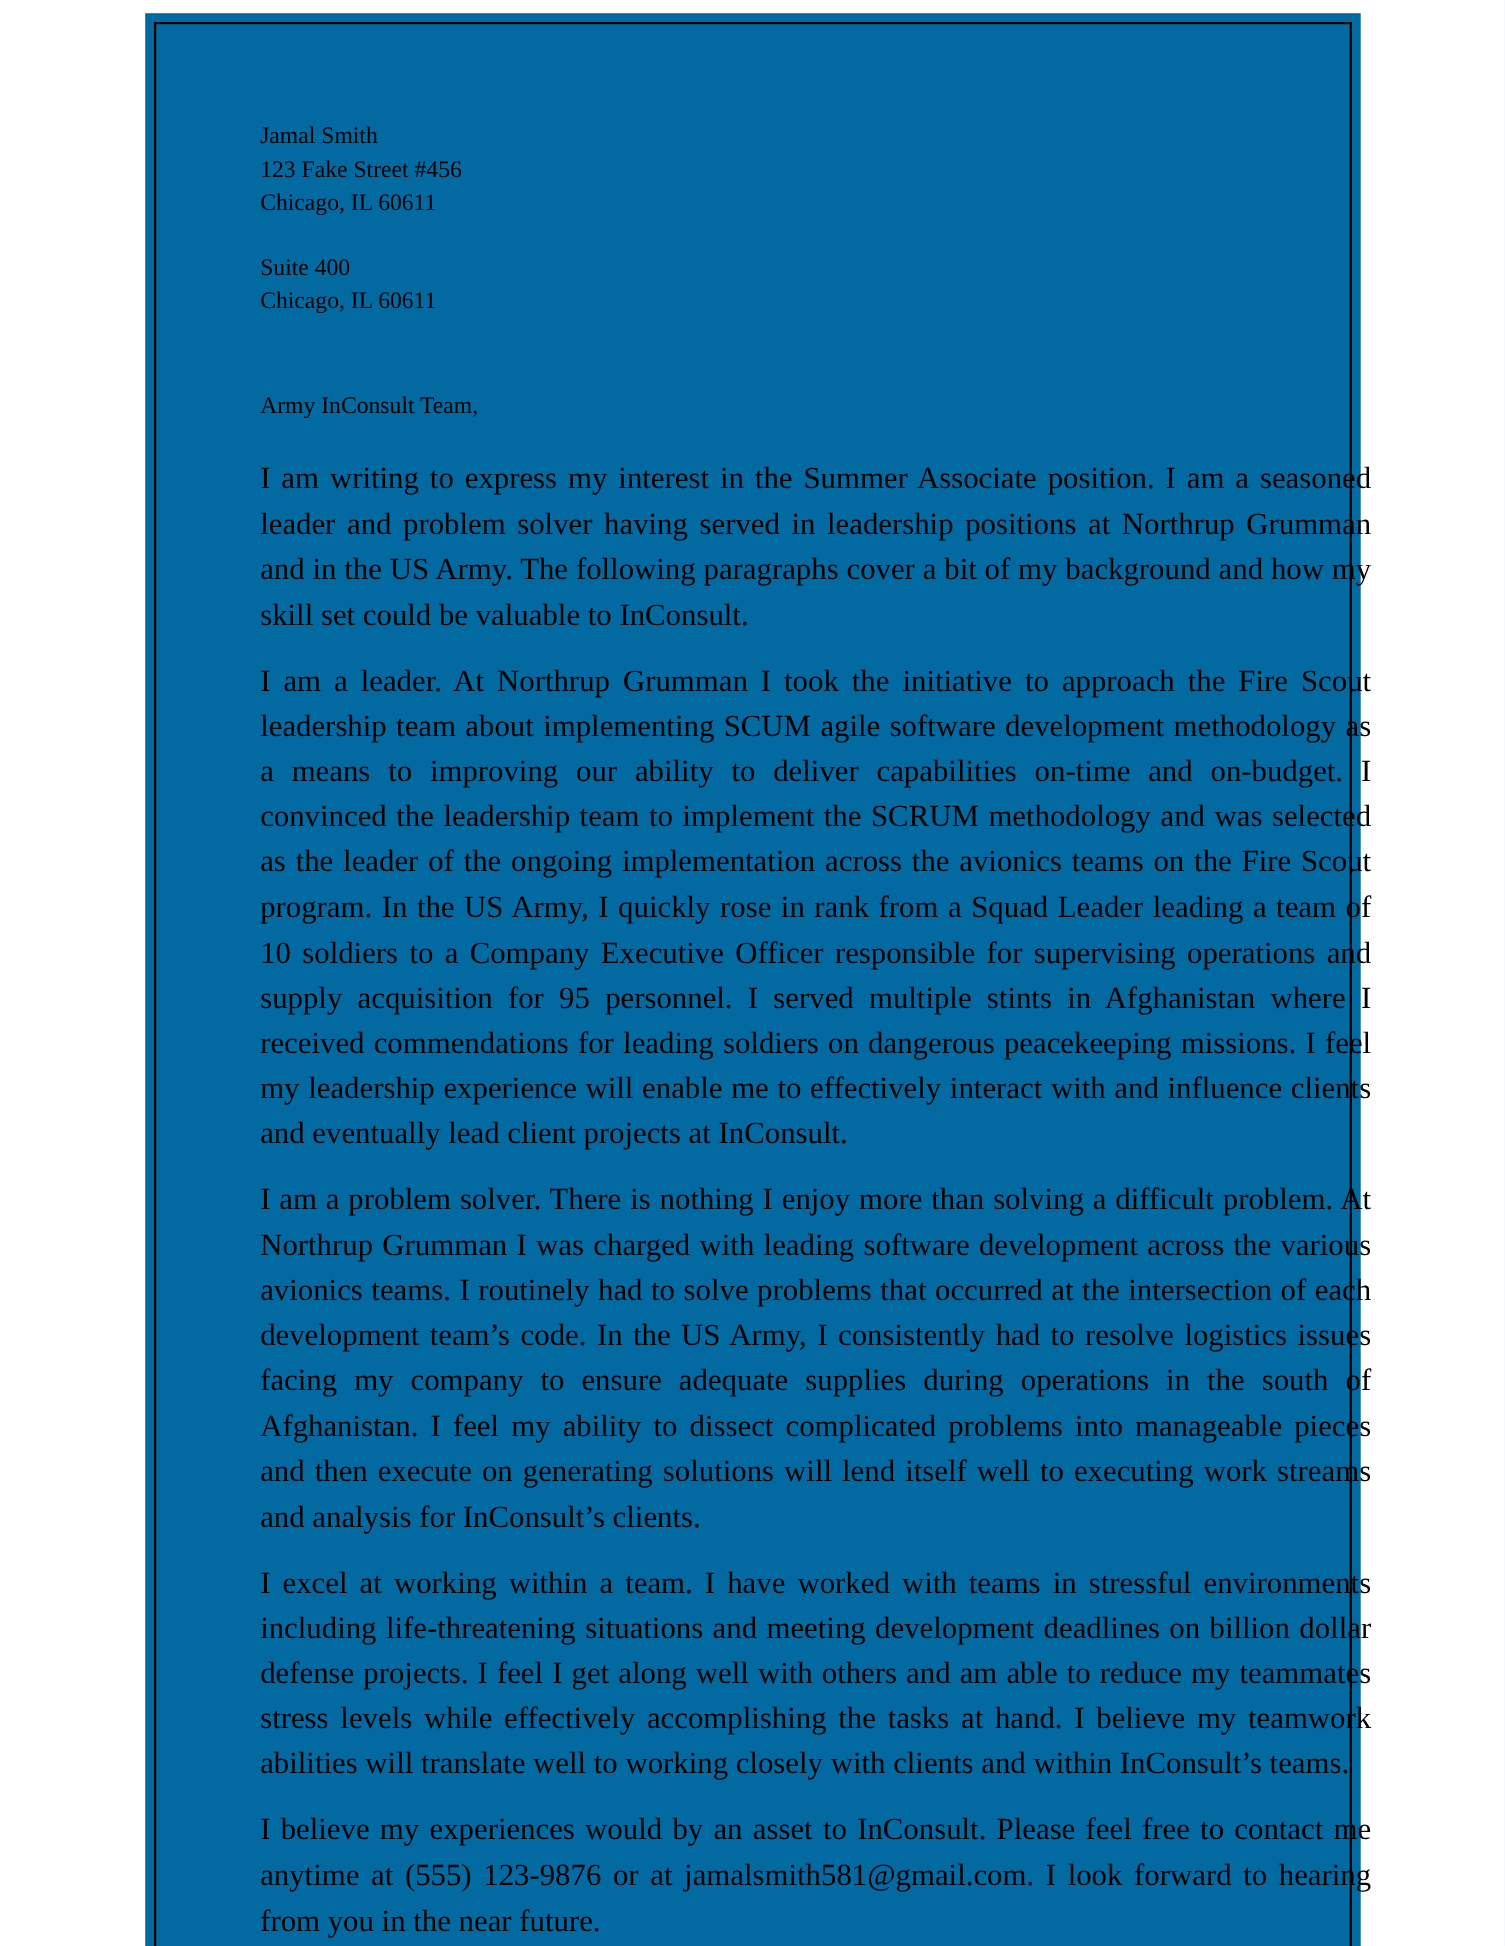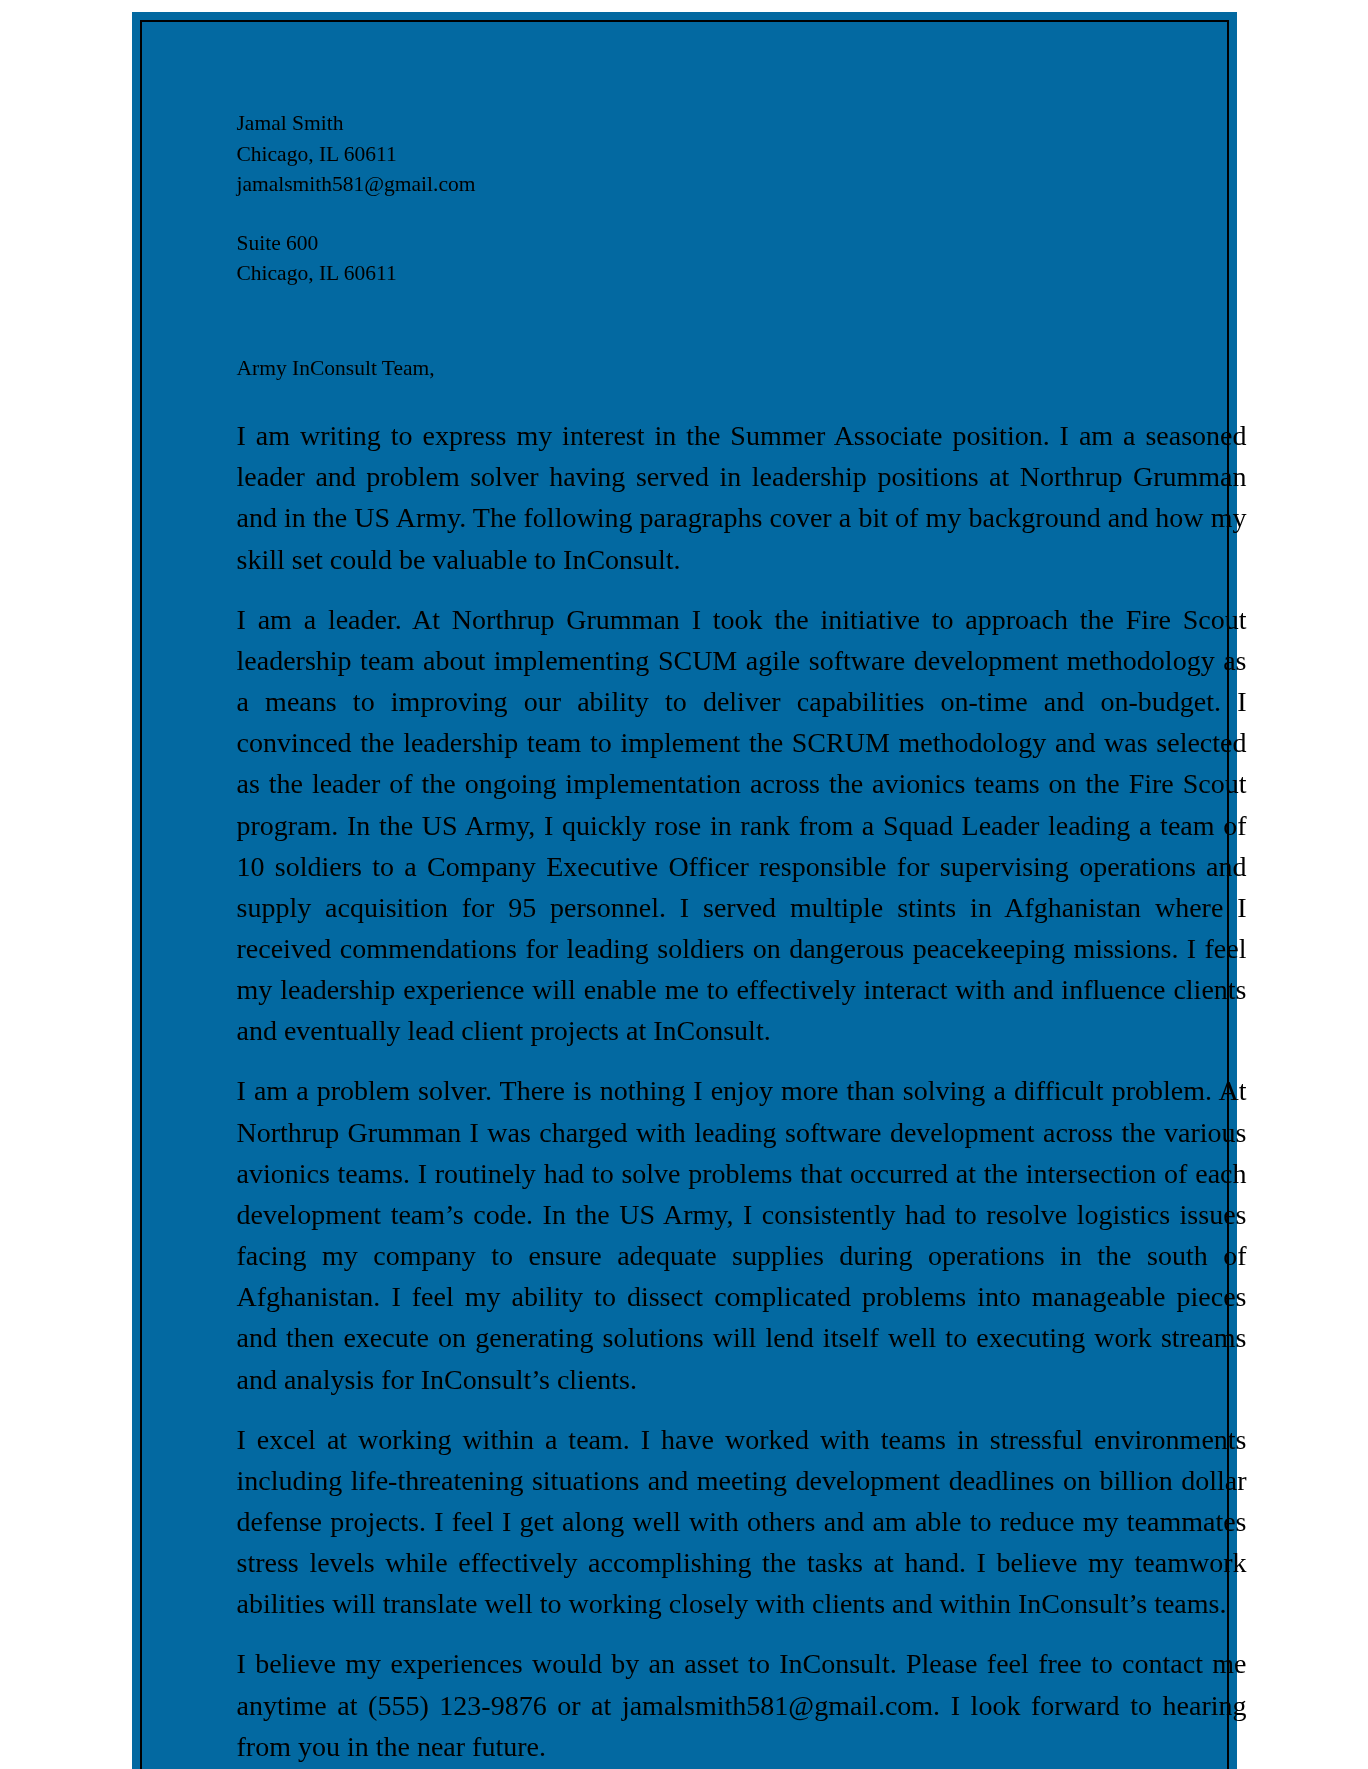--- a/index.html
+++ b/index.html
@@ -86,28 +86,28 @@
 <body>
 
 <div id="page">
 
   <div class="page-frame"></div>
 
   <div class="sheet">
 
     <div class="addr-block">
       <div class="addr-line">Jamal Smith</div>
+      <div class="addr-line">123 Fake Street #456</div>
       <div class="addr-line">Chicago, IL 60611</div>
-      <div class="addr-line">jamalsmith581@gmail.com</div>
     </div>
 
     <div class="gap-sender-recipient"></div>
 
     <div class="addr-block">
-      <div class="addr-line">Suite 600</div>
+      <div class="addr-line">Suite 400</div>
       <div class="addr-line">Chicago, IL 60611</div>
     </div>
 
     <div class="gap-recipient-salutation"></div>
 
     <div class="salutation">Army InConsult Team,</div>
 
     <div class="gap-salutation-body"></div>
 
     <div class="body-par">I am writing to express my interest in the Summer Associate position. I am a seasoned leader and problem solver having served in leadership positions at Northrup Grumman and in the US Army. The following paragraphs cover a bit of my background and how my skill set could be valuable to InConsult.</div>

